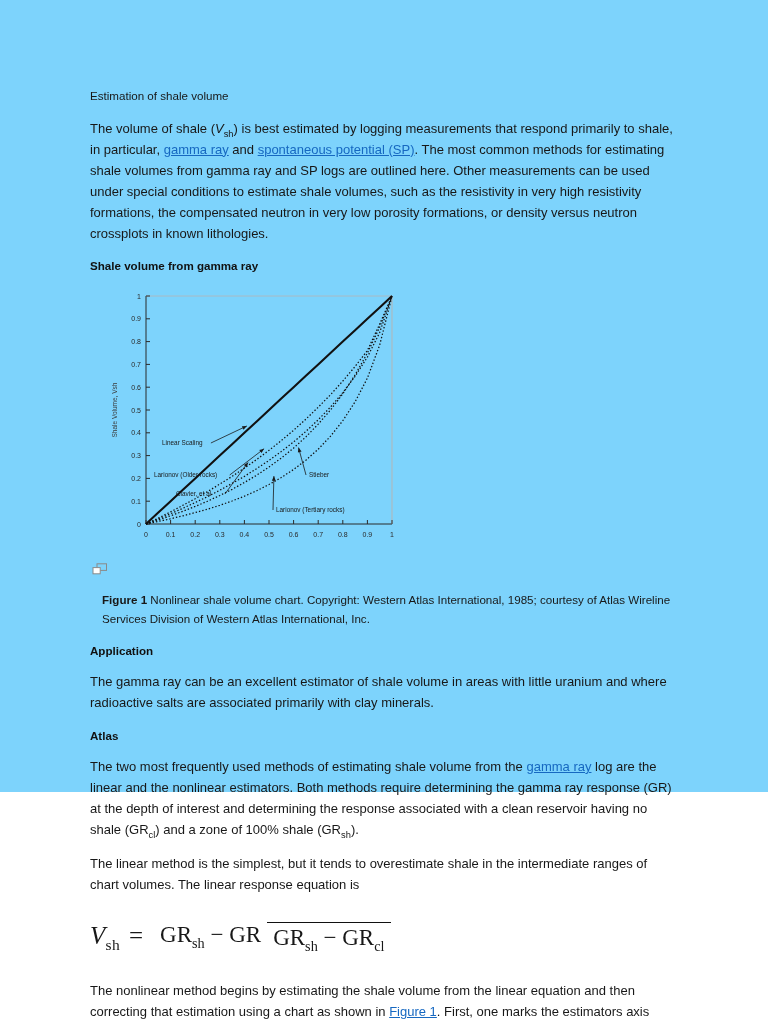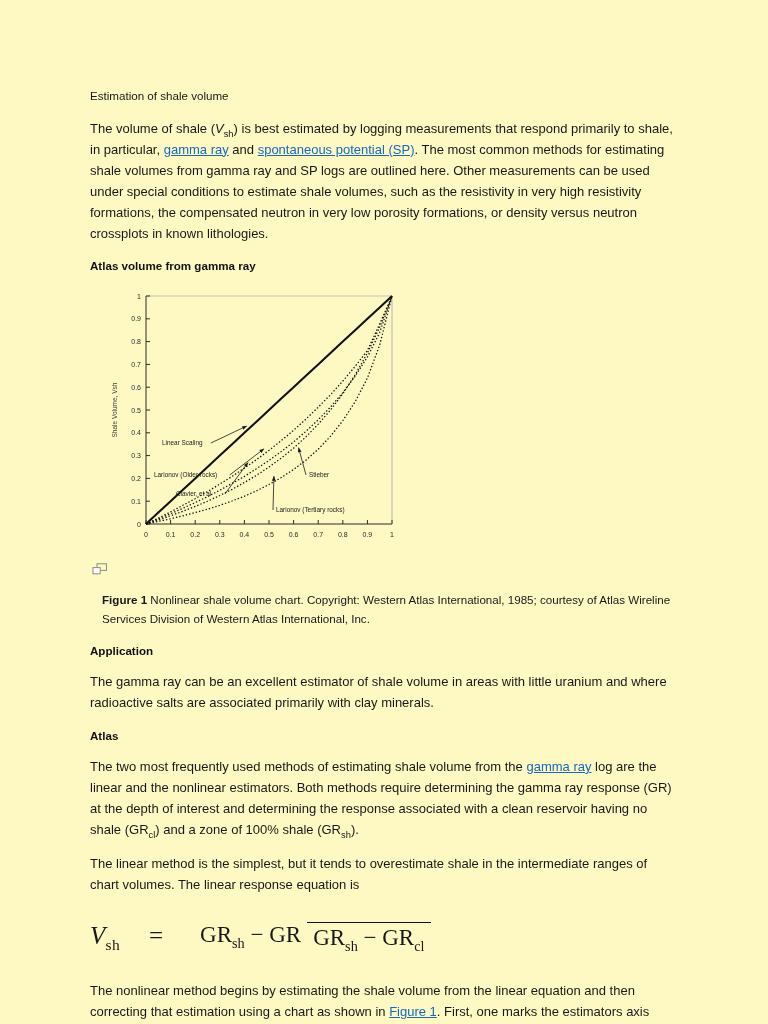--- a/index.html
+++ b/index.html
@@ -12,22 +12,22 @@
     height: 1024px;
     font-family: "Liberation Sans", sans-serif;
     color: #181818;
     position: relative;
     overflow: hidden;
   }
   .page {
     position: absolute;
     left: 0; top: 0;
     width: 768px;
-    height: 1024px;
-    background: #fef9c3;
+    height: 792px;
+    background: #7dd3fc;
   }
   .content {
     position: absolute;
     left: 90px;
     top: 88px;
     width: 586px;
   }
 
   
   .doc-title {
@@ -85,21 +85,20 @@
   }
   .figure-caption b { font-weight: bold; }
 
   
   .equation {
     font-family: "Liberation Serif", serif;
     margin: 4px 0 16px 0;
     display: flex;
     align-items: center;
     height: 56px;
-    gap: 20px;
   }
   .eq-lhs {
     font-size: 25px;
     font-style: italic;
     margin-right: 9px;
     letter-spacing: .3px;
   }
   .eq-lhs sub { font-style: normal; font-size: .62em; }
   .eq-eq {
     font-size: 25px;
@@ -122,21 +121,21 @@
 </head>
 <body>
 
 <div class="page">
   <div class="content">
 
     <div class="doc-title">Estimation of shale volume</div>
 
     <p class="body-text"><span>The volume of shale (</span><span class="ital">V</span><sub>sh</sub><span>) is best estimated by logging measurements that respond primarily to shale, in particular, </span><a class="doclink" href="#">gamma ray</a><span> and </span><a class="doclink" href="#">spontaneous potential (SP)</a><span>. The most common methods for estimating shale volumes from gamma ray and SP logs are outlined here. Other measurements can be used under special conditions to estimate shale volumes, such as the resistivity in very high resistivity formations, the compensated neutron in very low porosity formations, or density versus neutron crossplots in known lithologies.</span></p>
 
-    <h3 class="section-head">Atlas volume from gamma ray</h3>
+    <h3 class="section-head">Shale volume from gamma ray</h3>
 
     <div class="figure-wrap">
       <div class="chart-box">
         <svg id="chart-svg" width="296" height="272" viewBox="0 0 296 272">
             <line x1="42" y1="10" x2="42" y2="238" stroke="#2a2a2a" stroke-width="1"></line>
             <line x1="42" y1="238" x2="288" y2="238" stroke="#2a2a2a" stroke-width="1"></line>
             <line x1="288" y1="10" x2="288" y2="238" stroke="#b5b5b5" stroke-width="1"></line>
             <line x1="42" y1="10" x2="288" y2="10" stroke="#b5b5b5" stroke-width="0.8"></line>
             <line x1="42" y1="238" x2="42" y2="234" stroke="#2a2a2a" stroke-width="1"></line>
             <text x="42" y="251" text-anchor="middle" font-family="&quot;Liberation Sans&quot;, sans-serif" font-size="7" fill="#2a2a2a">0</text>

